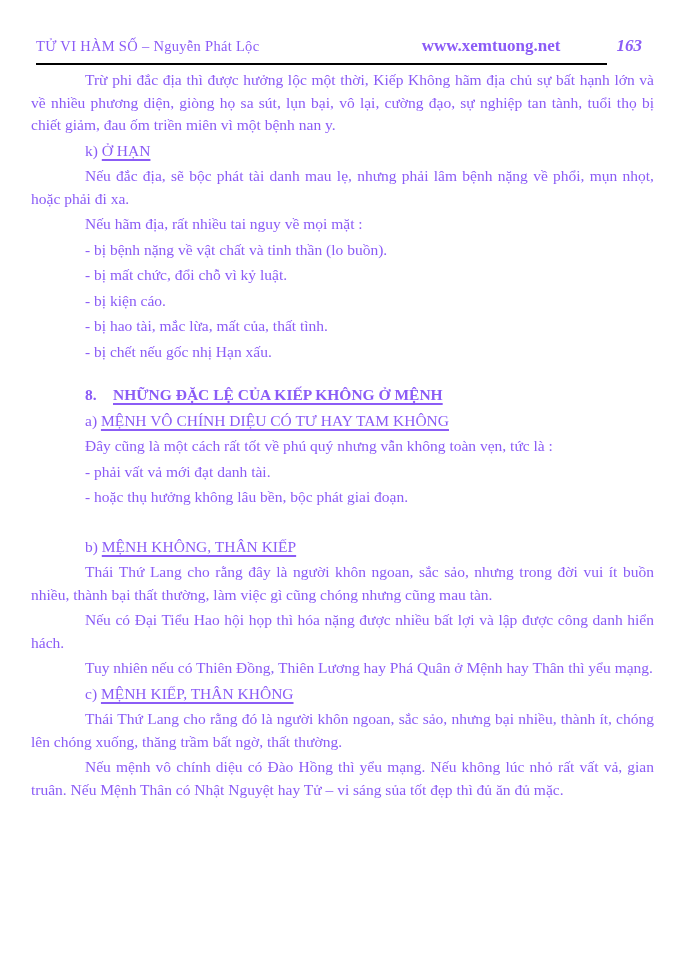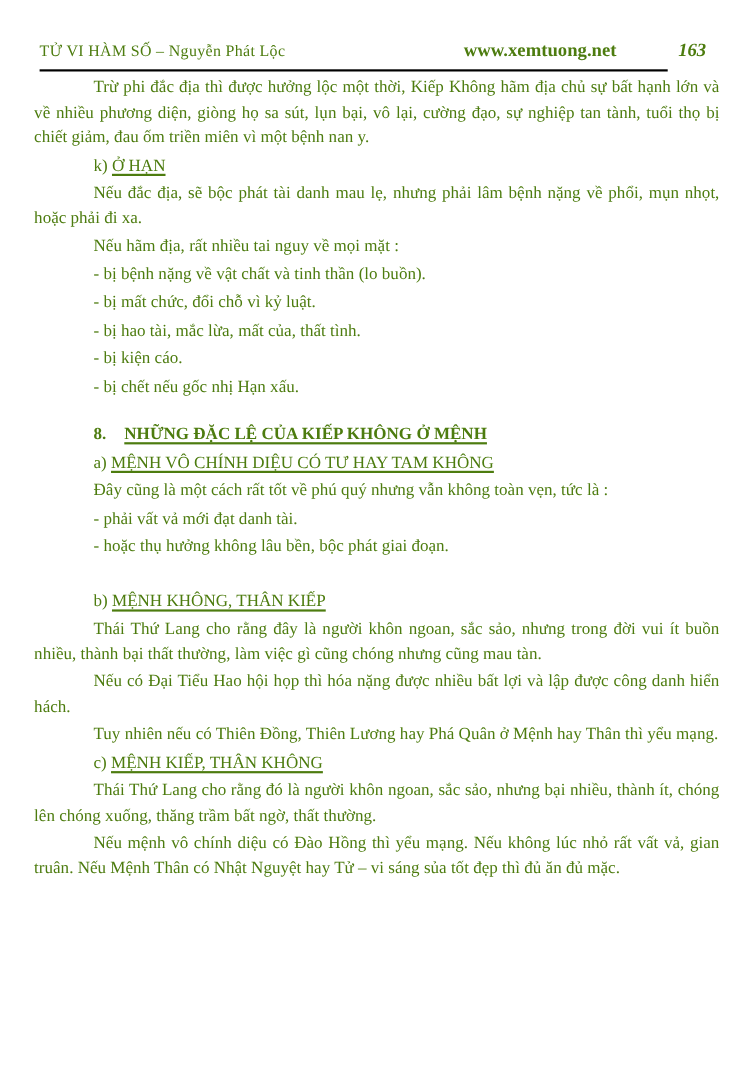--- a/index.html
+++ b/index.html
@@ -5,21 +5,21 @@
   html, body {
     margin: 0;
     padding: 0;
     background: #ffffff;
   }
   .page {
     position: relative;
     width: 686px;
     height: 971px;
     background: #ffffff;
-    color: #4d7c0f;
+    color: #8b5cf6;
     font-family: "Liberation Serif", serif;
     overflow: hidden;
     box-sizing: border-box;
   }
   .header {
     display: flex;
     align-items: baseline;
     padding: 36px 44px 0 36px;
     white-space: nowrap;
   }
@@ -97,22 +97,22 @@
 
     <div class="para">Trừ phi đắc địa thì được hưởng lộc một thời, Kiếp Không hãm địa chủ sự bất hạnh lớn và về nhiều phương diện, giòng họ sa sút, lụn bại, vô lại, cường đạo, sự nghiệp tan tành, tuổi thọ bị chiết giảm, đau ốm triền miên vì một bệnh nan y.</div>
 
     <div class="heading"><span class="hd-prefix">k)</span> <span class="hd-title">Ở HẠN</span></div>
 
     <div class="para">Nếu đắc địa, sẽ bộc phát tài danh mau lẹ, nhưng phải lâm bệnh nặng về phổi, mụn nhọt, hoặc phải đi xa.</div>
     <div class="para">Nếu hãm địa, rất nhiều tai nguy về mọi mặt :</div>
 
     <div class="list-item">- bị bệnh nặng về vật chất và tinh thần (lo buồn).</div>
     <div class="list-item">- bị mất chức, đổi chỗ vì kỷ luật.</div>
+    <div class="list-item">- bị kiện cáo.</div>
     <div class="list-item">- bị hao tài, mắc lừa, mất của, thất tình.</div>
-    <div class="list-item">- bị kiện cáo.</div>
     <div class="list-item">- bị chết nếu gốc nhị Hạn xấu.</div>
 
     <div class="heading heading-main"><span class="hd-prefix">8.</span><span class="hd-title">NHỮNG ĐẶC LỆ CỦA KIẾP KHÔNG Ở MỆNH</span></div>
 
     <div class="heading"><span class="hd-prefix">a)</span> <span class="hd-title">MỆNH VÔ CHÍNH DIỆU CÓ TƯ HAY TAM KHÔNG</span></div>
 
     <div class="para">Đây cũng là một cách rất tốt về phú quý nhưng vẫn không toàn vẹn, tức là :</div>
     <div class="list-item">- phải vất vả mới đạt danh tài.</div>
     <div class="list-item">- hoặc thụ hưởng không lâu bền, bộc phát giai đoạn.</div>
 

